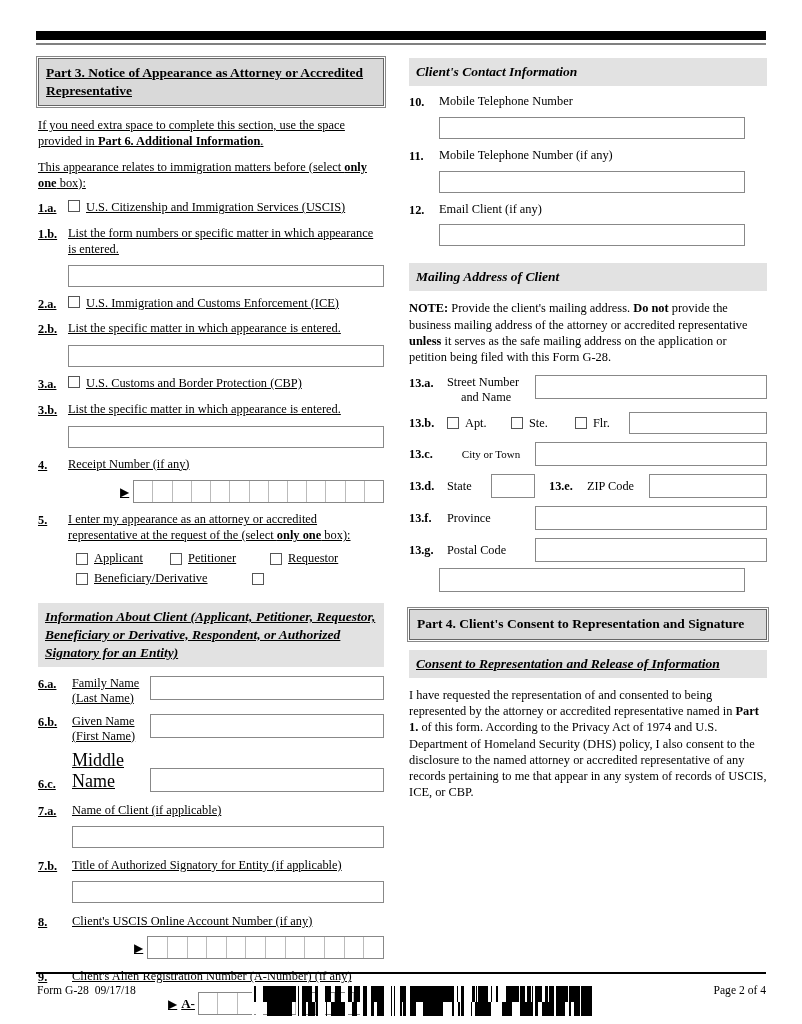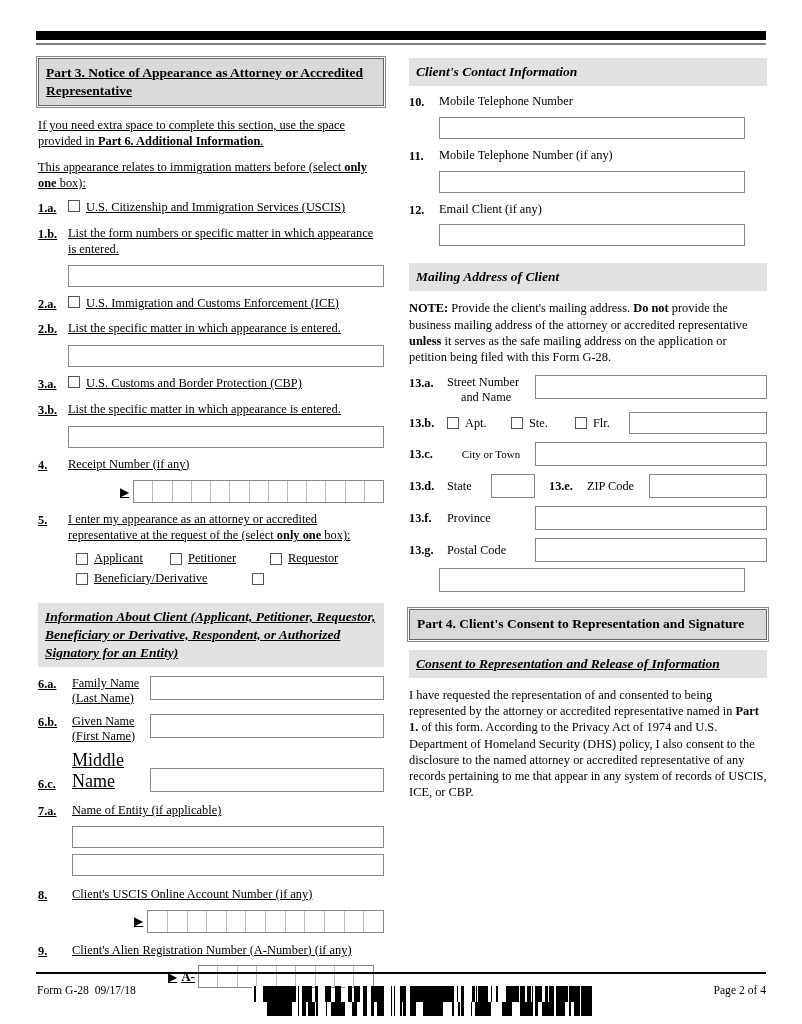--- a/index.html
+++ b/index.html
@@ -218,25 +218,31 @@
 
     <div style="margin-top:7px;display:flex;align-items:flex-end;">
       <div class="num w34">6.c.</div>
       <div style="width:78px;font-size:18px;">Middle Name</div>
       <div class="box tall" style="flex:1 1 auto;"></div>
     </div>
 
     <div class="row" style="margin-top:11px;">
       <div class="num w34">7.a.</div>
       <div class="rowbody">
-          <div class="lbl">Name of Entity (if applicable)</div>
+          <div class="lbl">Name of Client (if applicable)</div>
         </div>
     </div>
     <div class="box" style="margin-top:6px;margin-left:34px;width:312px;"></div>
 
+    <div class="row" style="margin-top:10px;">
+      <div class="num w34">7.b.</div>
+      <div class="rowbody">
+          <div class="lbl">Title of Authorized Signatory for Entity (if applicable)</div>
+        </div>
+    </div>
     <div class="box" style="margin-top:6px;margin-left:34px;width:312px;"></div>
 
     <div class="row" style="margin-top:11px;">
       <div class="num w34">8.</div>
       <div class="rowbody">
           <div class="lbl">Client's USCIS Online Account Number (if any)</div>
         </div>
     </div>
     <div class="combrow" style="margin-top:6px;margin-left:96px;">
       <span class="arrow">▶</span>

